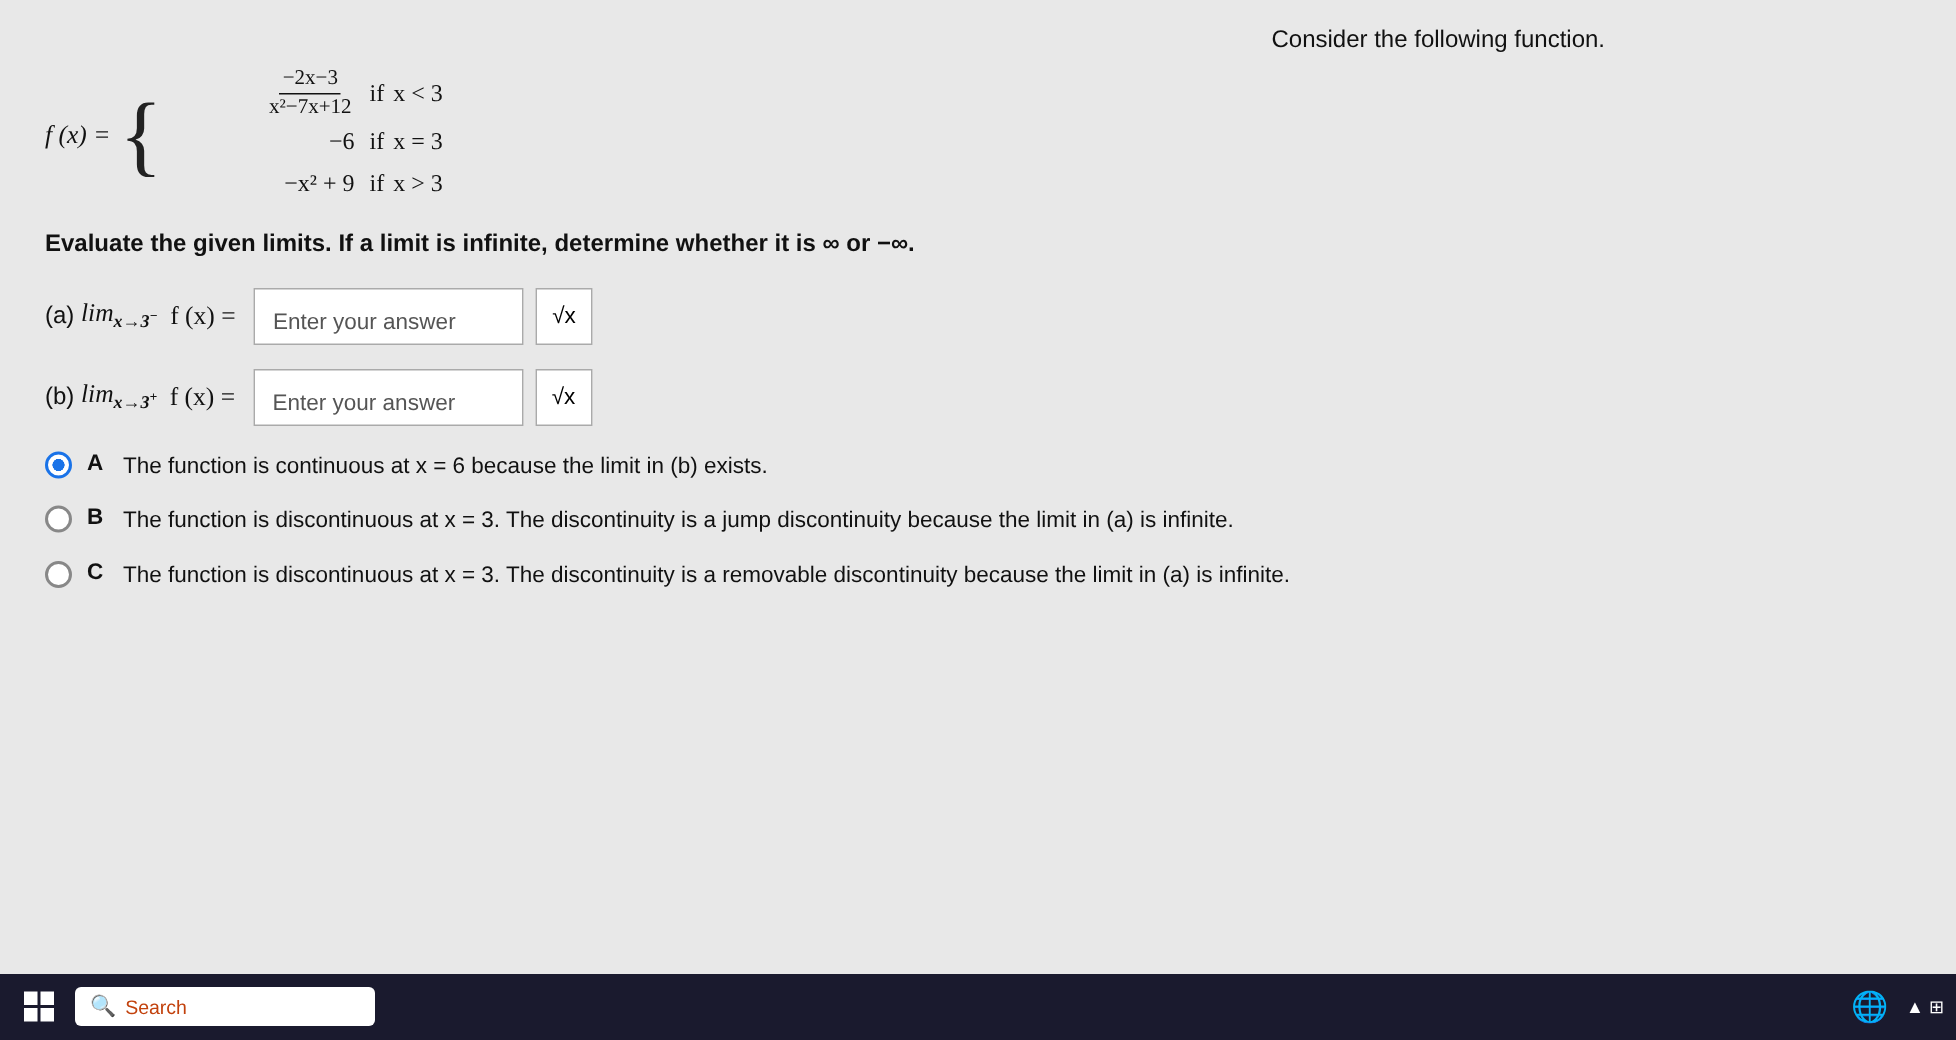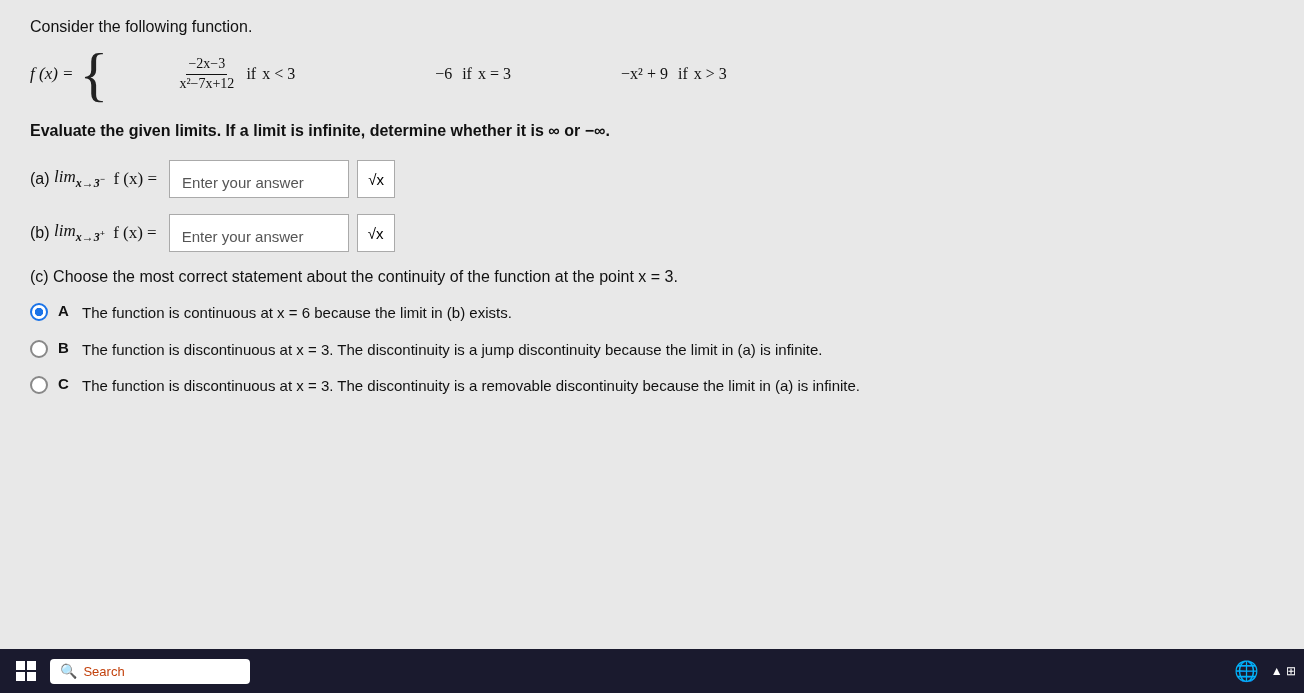--- a/index.html
+++ b/index.html
@@ -14,20 +14,21 @@
       position: relative;
     }
     .main-content {
       padding: 18px 30px 10px 30px;
       max-width: 1100px;
     }
     .consider-text {
       font-size: 16px;
       margin-bottom: 8px;
       font-family: Arial, sans-serif;
+      text-align: right;
     }
     .function-display {
       display: flex;
       align-items: center;
       margin-bottom: 18px;
       font-size: 17px;
     }
     .fx-label {
       font-style: italic;
       margin-right: 6px;
@@ -36,21 +37,21 @@
     .brace {
       font-size: 60px;
       font-weight: 100;
       line-height: 1;
       margin-right: 8px;
       color: #222;
       font-family: 'Times New Roman', serif;
     }
     .cases-table {
       display: flex;
-      flex-direction: row;
+      flex-direction: column;
     }
     .case-row {
       display: flex;
       align-items: center;
       line-height: 1.7;
       font-family: 'Times New Roman', serif;
       font-size: 16px;
     }
     .case-expr {
       min-width: 130px;
@@ -317,24 +318,20 @@
     <span class="equals-sign"></span>
     <div class="answer-box">
       <span style="color:#555;">Enter your answer</span>
     </div>
     <button class="sqrt-button">
       <span>√x</span>
     </button>
   </div>
 
   <div style="margin-top: 10px;">
-    <div class="choose-text">
-      <span>(c) </span>
-      <span>Choose the most correct statement about the continuity of the function at the point x = 3.</span>
-    </div>
 
     <div class="radio-option">
       <span class="radio-circle selected"></span>
       <span class="option-letter">A</span>
       <span class="option-text">The function is continuous at x = 6 because the limit in (b) exists.</span>
     </div>
 
     <div class="radio-option">
       <span class="radio-circle"></span>
       <span class="option-letter">B</span>

